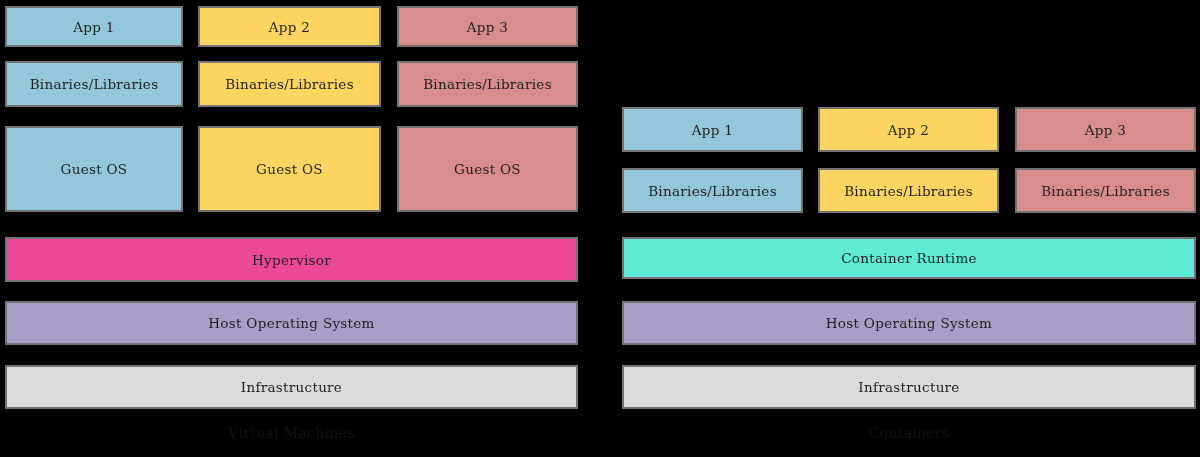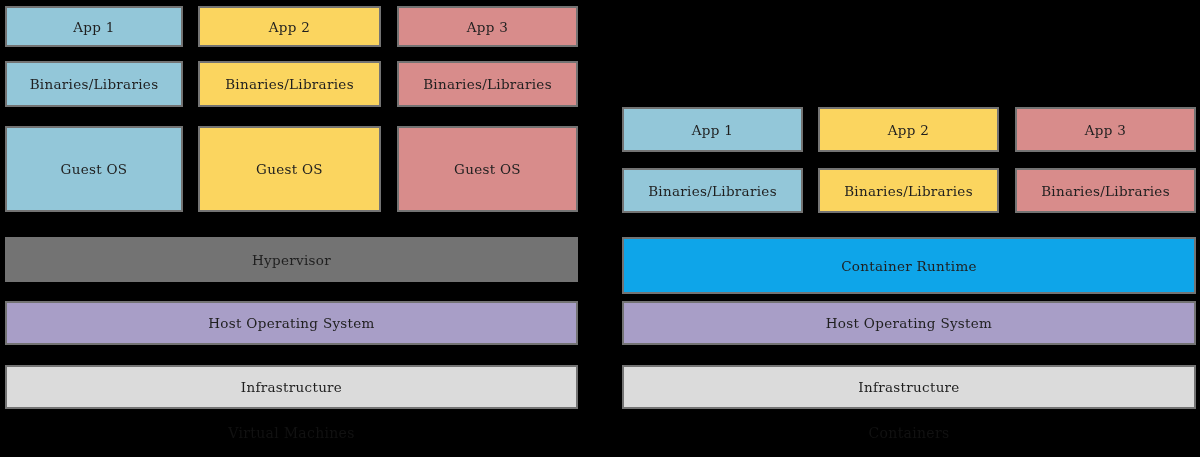--- a/index.html
+++ b/index.html
@@ -48,40 +48,40 @@
     <div class="box" style="left: 397px; top: 6px; width: 181px; height: 41px; background-color: rgb(216, 140, 139);">App 3</div>
 
     <div class="box" style="left: 5px; top: 61px; width: 178px; height: 46px; background-color: rgb(147, 199, 217);">Binaries/Libraries</div>
     <div class="box" style="left: 198px; top: 61px; width: 183px; height: 46px; background-color: rgb(251, 213, 95);">Binaries/Libraries</div>
     <div class="box" style="left: 397px; top: 61px; width: 181px; height: 46px; background-color: rgb(216, 140, 139);">Binaries/Libraries</div>
 
     <div class="box" style="left: 5px; top: 126px; width: 178px; height: 86px; background-color: rgb(147, 199, 217);">Guest OS</div>
     <div class="box" style="left: 198px; top: 126px; width: 183px; height: 86px; background-color: rgb(251, 213, 95);">Guest OS</div>
     <div class="box" style="left: 397px; top: 126px; width: 181px; height: 86px; background-color: rgb(216, 140, 139);">Guest OS</div>
 
-    <div class="box" style="left: 5px; top: 237px; width: 573px; height: 45px; background-color: #737373;">Hypervisor</div>
+    <div class="box" style="left: 5px; top: 237px; width: 573px; height: 45px; background-color: #ec4899;">Hypervisor</div>
 
     <div class="box" style="left: 5px; top: 301px; width: 573px; height: 44px; background-color: rgb(168, 158, 199);">Host Operating System</div>
 
     <div class="box" style="left: 5px; top: 365px; width: 573px; height: 44px; background-color: rgb(219, 219, 219);">Infrastructure</div>
 
     <div class="caption" style="left:5px; top:425px; width:573px;">Virtual Machines</div>
   </div>
 
   <div>
 
     <div class="box" style="left: 622px; top: 107px; width: 181px; height: 45px; background-color: rgb(147, 199, 217);">App 1</div>
     <div class="box" style="left: 818px; top: 107px; width: 181px; height: 45px; background-color: rgb(251, 213, 95);">App 2</div>
     <div class="box" style="left: 1015px; top: 107px; width: 181px; height: 45px; background-color: rgb(216, 140, 139);">App 3</div>
 
     <div class="box" style="left: 622px; top: 168px; width: 181px; height: 45px; background-color: rgb(147, 199, 217);">Binaries/Libraries</div>
     <div class="box" style="left: 818px; top: 168px; width: 181px; height: 45px; background-color: rgb(251, 213, 95);">Binaries/Libraries</div>
     <div class="box" style="left: 1015px; top: 168px; width: 181px; height: 45px; background-color: rgb(216, 140, 139);">Binaries/Libraries</div>
 
-    <div class="box" style="left: 622px; top: 237px; width: 574px; height: 57px; background-color: #0ea5e9;">Container Runtime</div>
+    <div class="box" style="left: 622px; top: 237px; width: 574px; height: 42px; background-color: #5eead4;">Container Runtime</div>
 
     <div class="box" style="left: 622px; top: 301px; width: 574px; height: 44px; background-color: rgb(168, 158, 199);">Host Operating System</div>
 
     <div class="box" style="left: 622px; top: 365px; width: 574px; height: 44px; background-color: rgb(219, 219, 219);">Infrastructure</div>
 
     <div class="caption" style="left:622px; top:425px; width:574px;">Containers</div>
   </div>
 
 </div>
 

